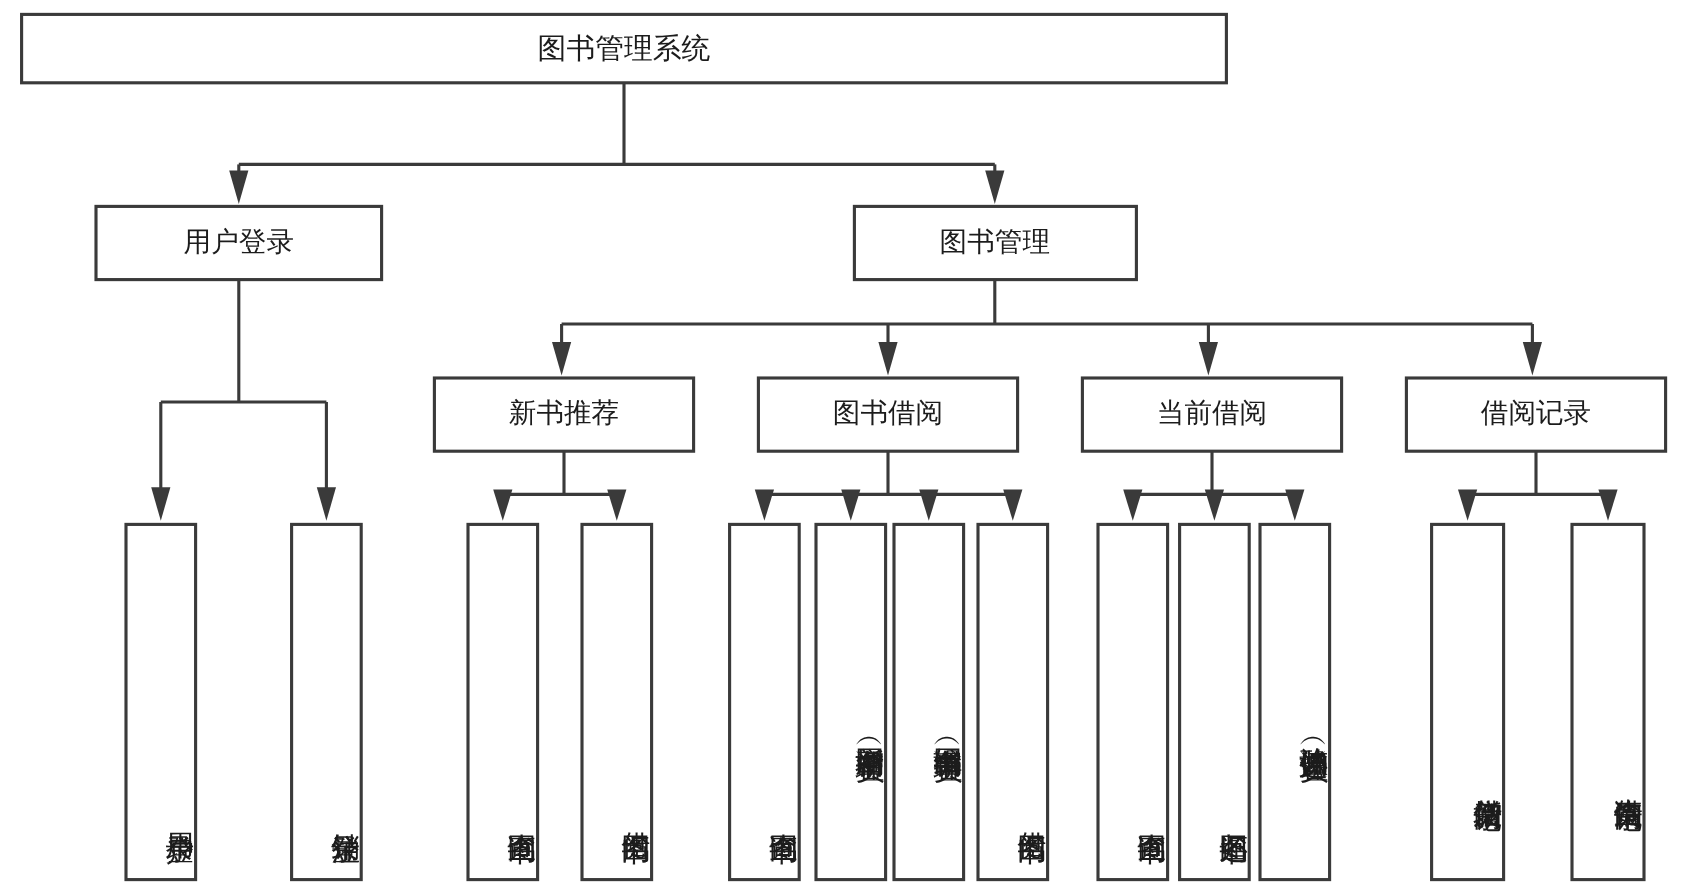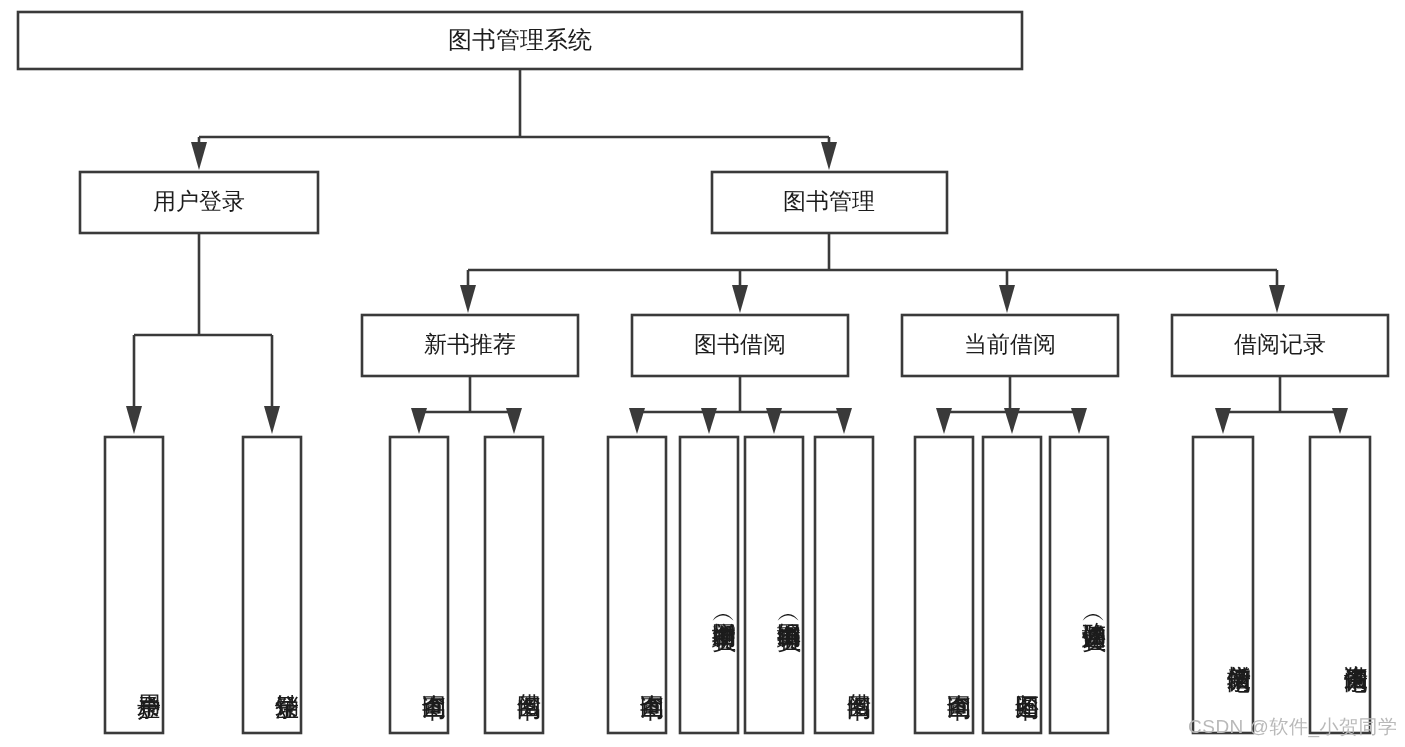--- a/index.html
+++ b/index.html
@@ -205,14 +205,13 @@
   <div class="leaf-label-box" style="left: 608px; top: 437px; width: 58px; height: 296px; font-size: 24px; padding-top: 92.32px;">查询图书</div>
   <div class="leaf-label-box" style="left: 680px; top: 437px; width: 58px; height: 296px; font-size: 24px; padding-top: 22.72px;">新增图书（管理员）</div>
   <div class="leaf-label-box" style="left: 745px; top: 437px; width: 58px; height: 296px; font-size: 24px; padding-top: 22.72px;">编辑图书（管理员）</div>
   <div class="leaf-label-box" style="left: 815px; top: 437px; width: 58px; height: 296px; font-size: 24px; padding-top: 92.32px;">借阅图书</div>
   <div class="leaf-label-box" style="left: 915px; top: 437px; width: 58px; height: 296px; font-size: 24px; padding-top: 92.32px;">查询图书</div>
   <div class="leaf-label-box" style="left: 983px; top: 437px; width: 58px; height: 296px; font-size: 24px; padding-top: 92.32px;">归还图书</div>
   <div class="leaf-label-box" style="left: 1050px; top: 437px; width: 58px; height: 296px; font-size: 24px; padding-top: 22.72px;">确认归还（管理员）</div>
   <div class="leaf-label-box" style="left: 1193px; top: 437px; width: 60px; height: 296px; font-size: 24px; padding-top: 64.48px;">新增借阅记录</div>
   <div class="leaf-label-box" style="left: 1310px; top: 437px; width: 60px; height: 296px; font-size: 24px; padding-top: 64.48px;">查询借阅记录</div>
 
-  <div class="watermark">CSDN @软件_小贺同学</div>
 </div>
 
 </body></html>

